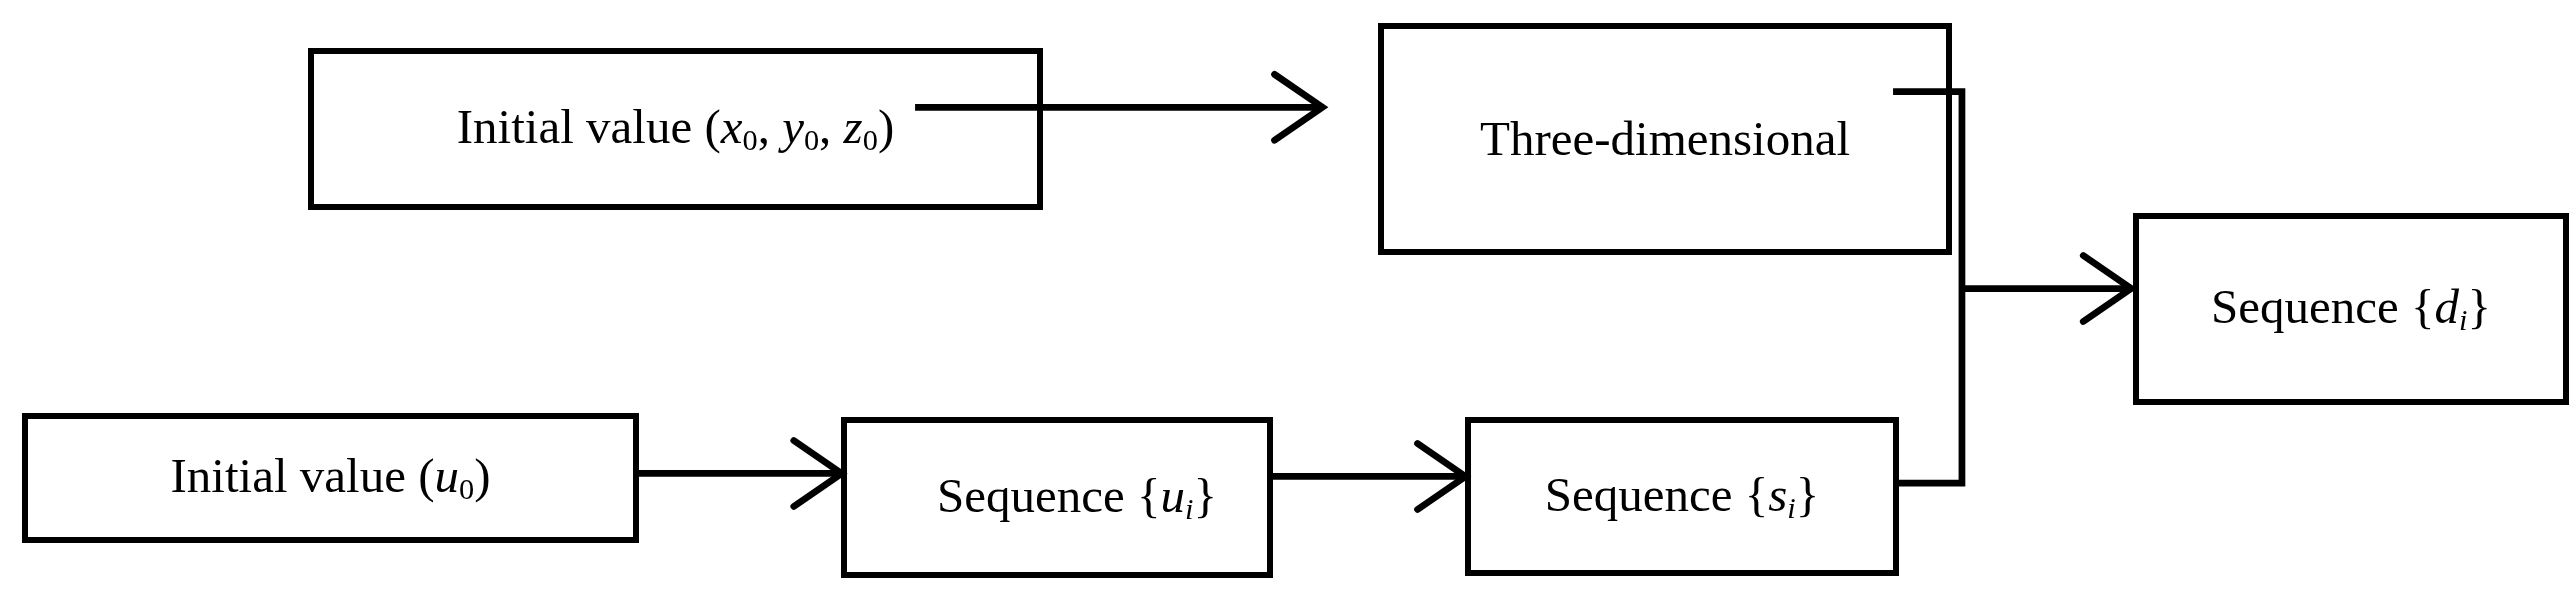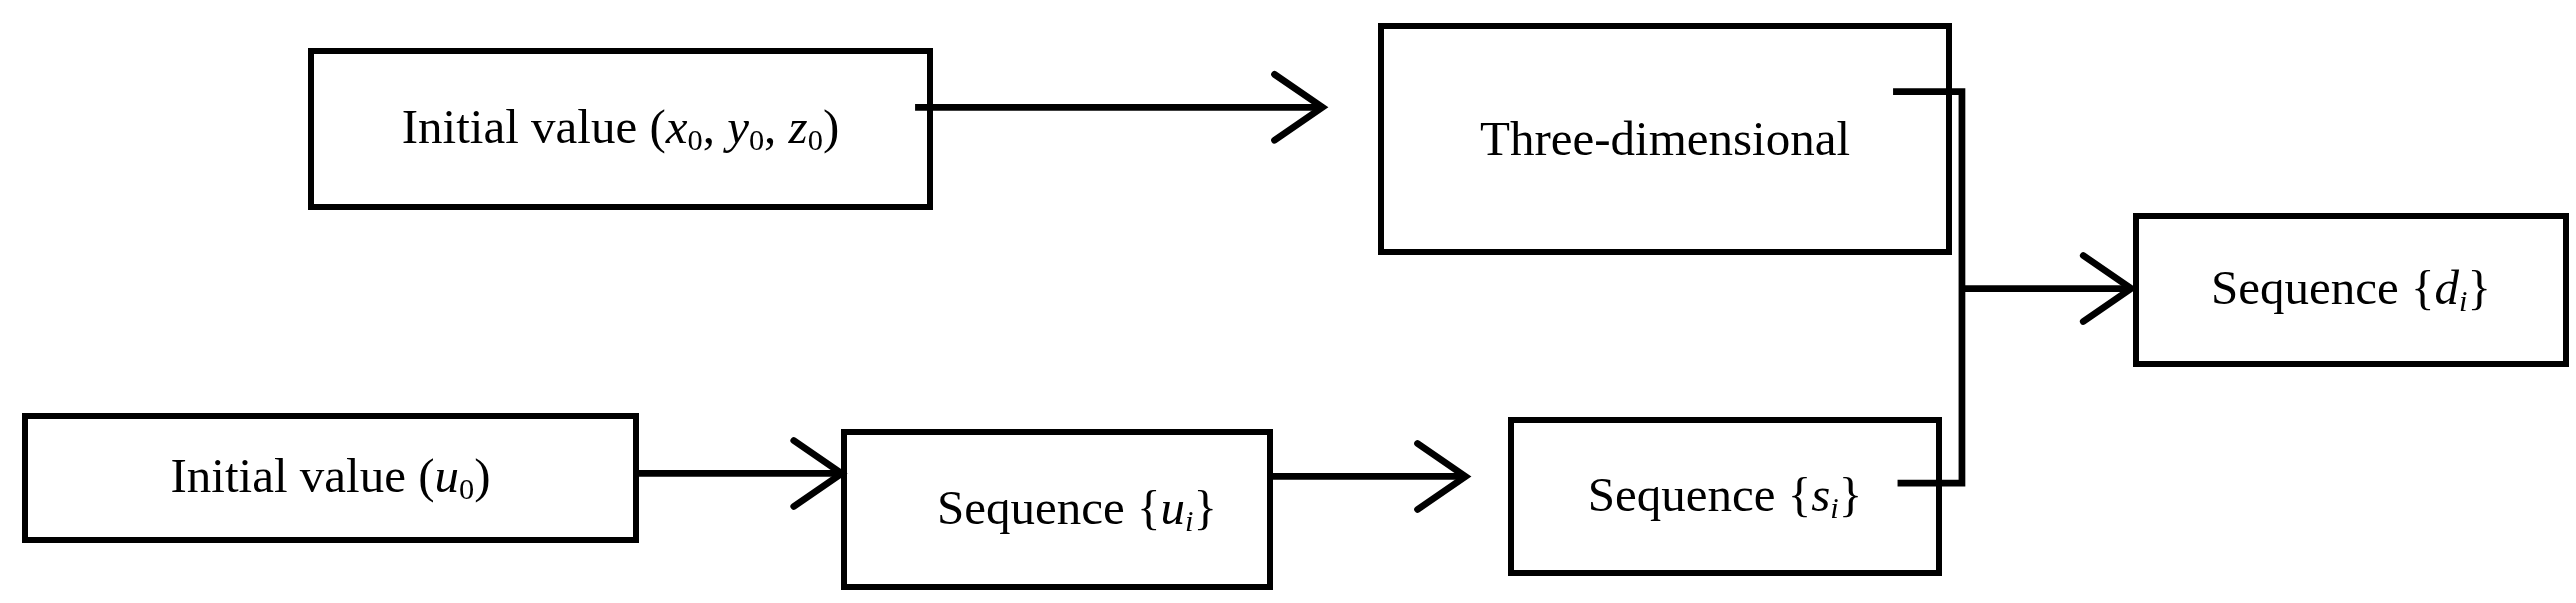--- a/index.html
+++ b/index.html
@@ -25,26 +25,26 @@
     align-items:center;
     justify-content:center;
     text-align:center;
     font-size:49px;
     line-height:1.1;
     z-index:1;
     white-space:nowrap;
   }
   .box .it{font-style:italic;}
   .box .sb{font-size:0.62em;vertical-align:-0.22em;}
-  .b1{left:308px;top:48px;width:625px;height:162px;}
+  .b1{left:308px;top:48px;width:735px;height:162px;}
   .b2{left:1378px;top:22.5px;width:574px;height:232px;flex-direction:column;line-height:84px;}
-  .b3{left:2133px;top:213px;width:436px;height:154px;}
+  .b3{left:2133px;top:213px;width:436px;height:192px;}
   .b4{left:22px;top:413px;width:617px;height:130px;}
-  .b5{left:841px;top:429px;width:432px;height:161px;padding-left:40px;}
-  .b6{left:1465px;top:417px;width:434px;height:159px;margin-left:43px;}
+  .b5{left:841px;top:417px;width:432px;height:161px;padding-left:40px;}
+  .b6{left:1465px;top:417px;width:434px;height:159px;}
 </style>
 </head>
 <body>
 
 <div class="stage">
 
   <svg class="connectors" viewBox="0 0 3440 806" xmlns="http://www.w3.org/2000/svg">
     <g stroke="#000000" stroke-width="9" fill="none">
 
       <path d="M1222 143 H1763"></path>

